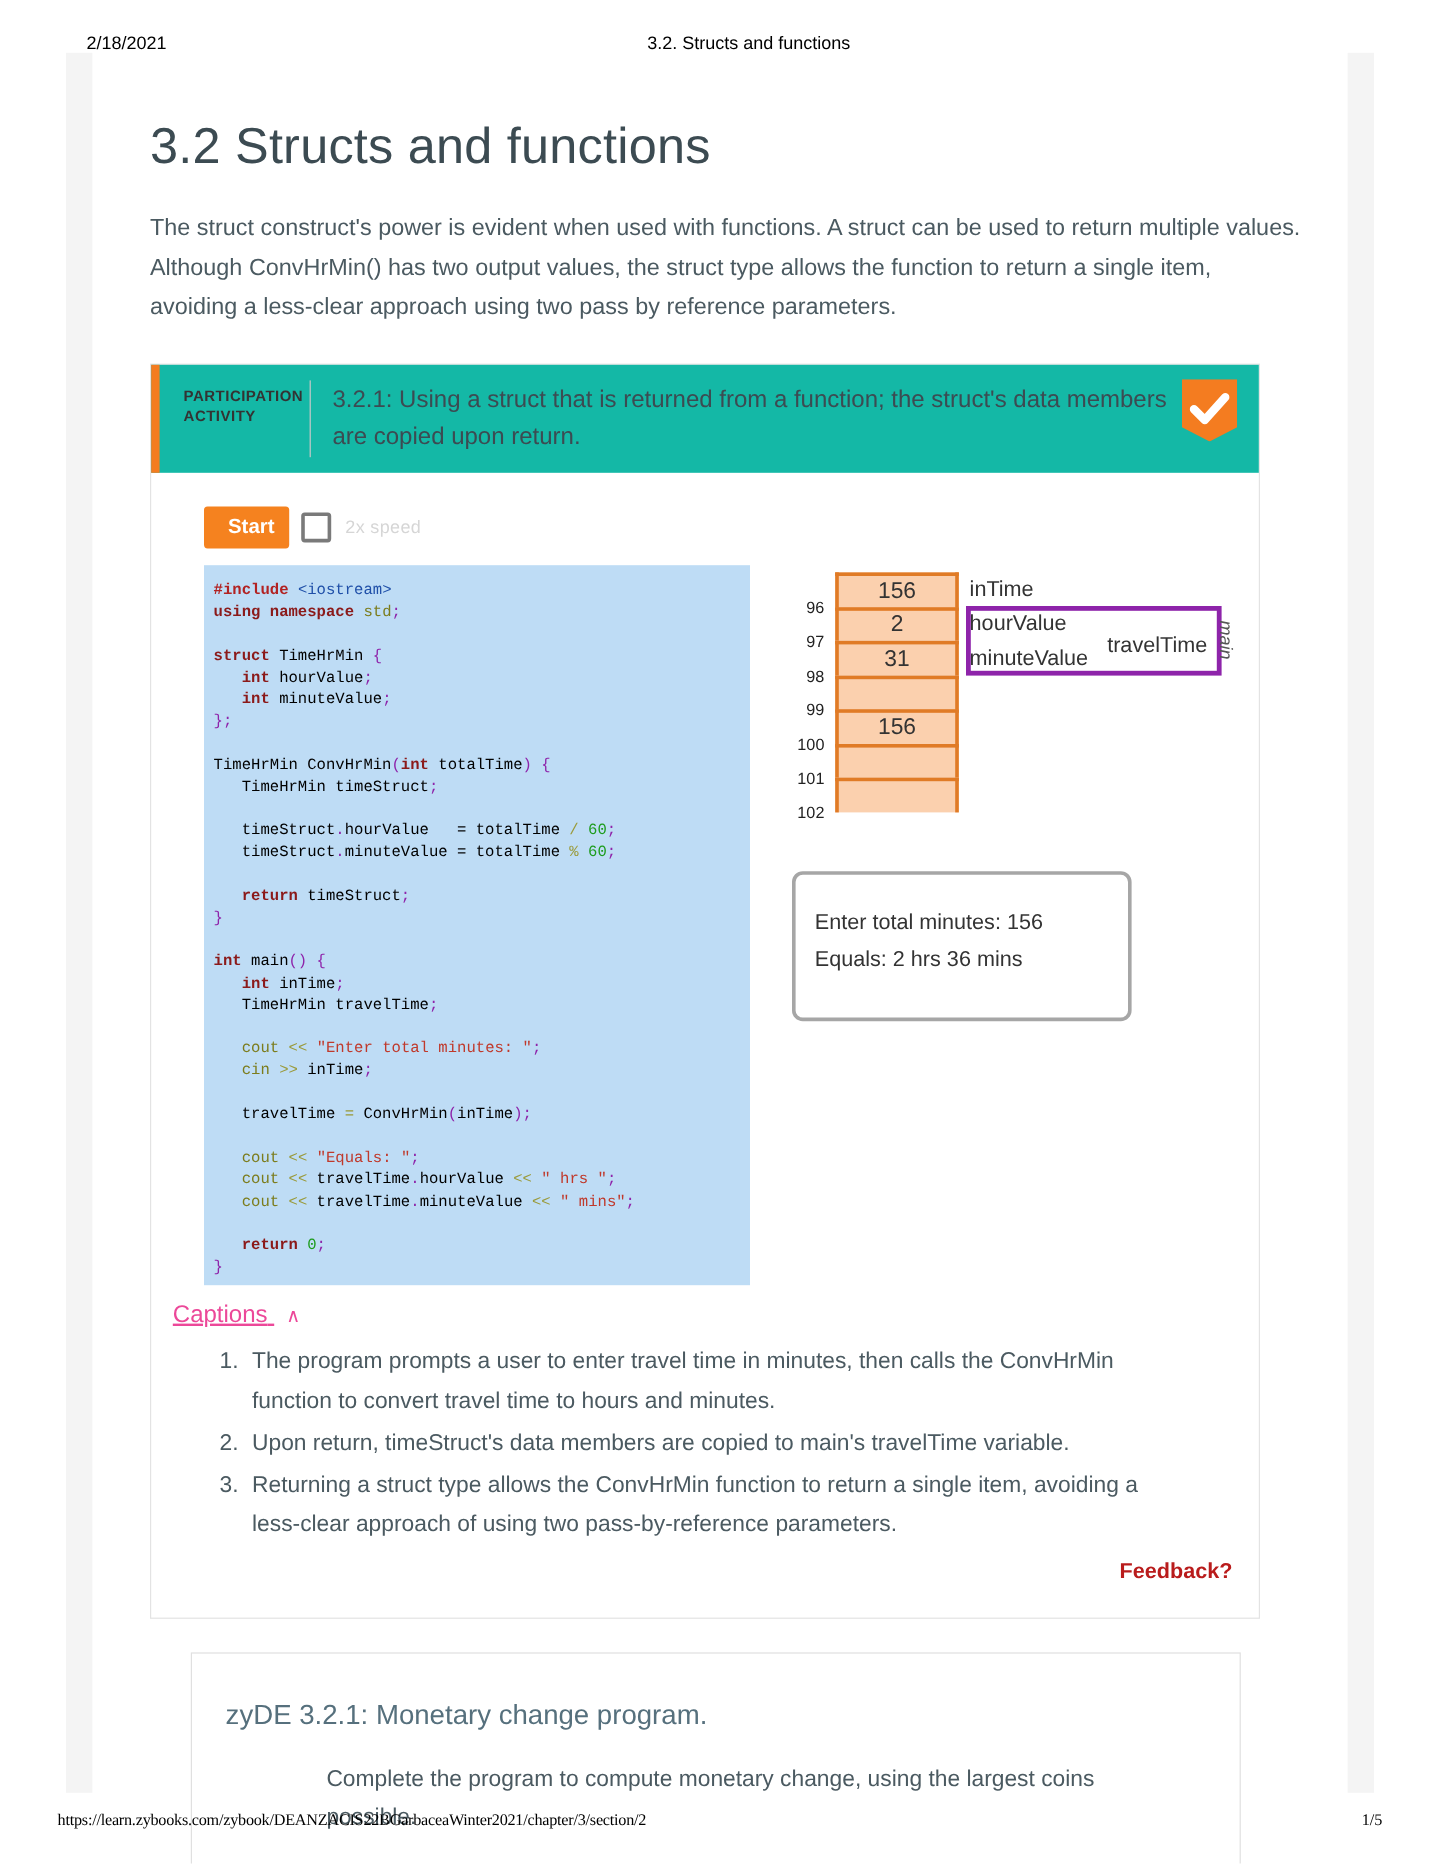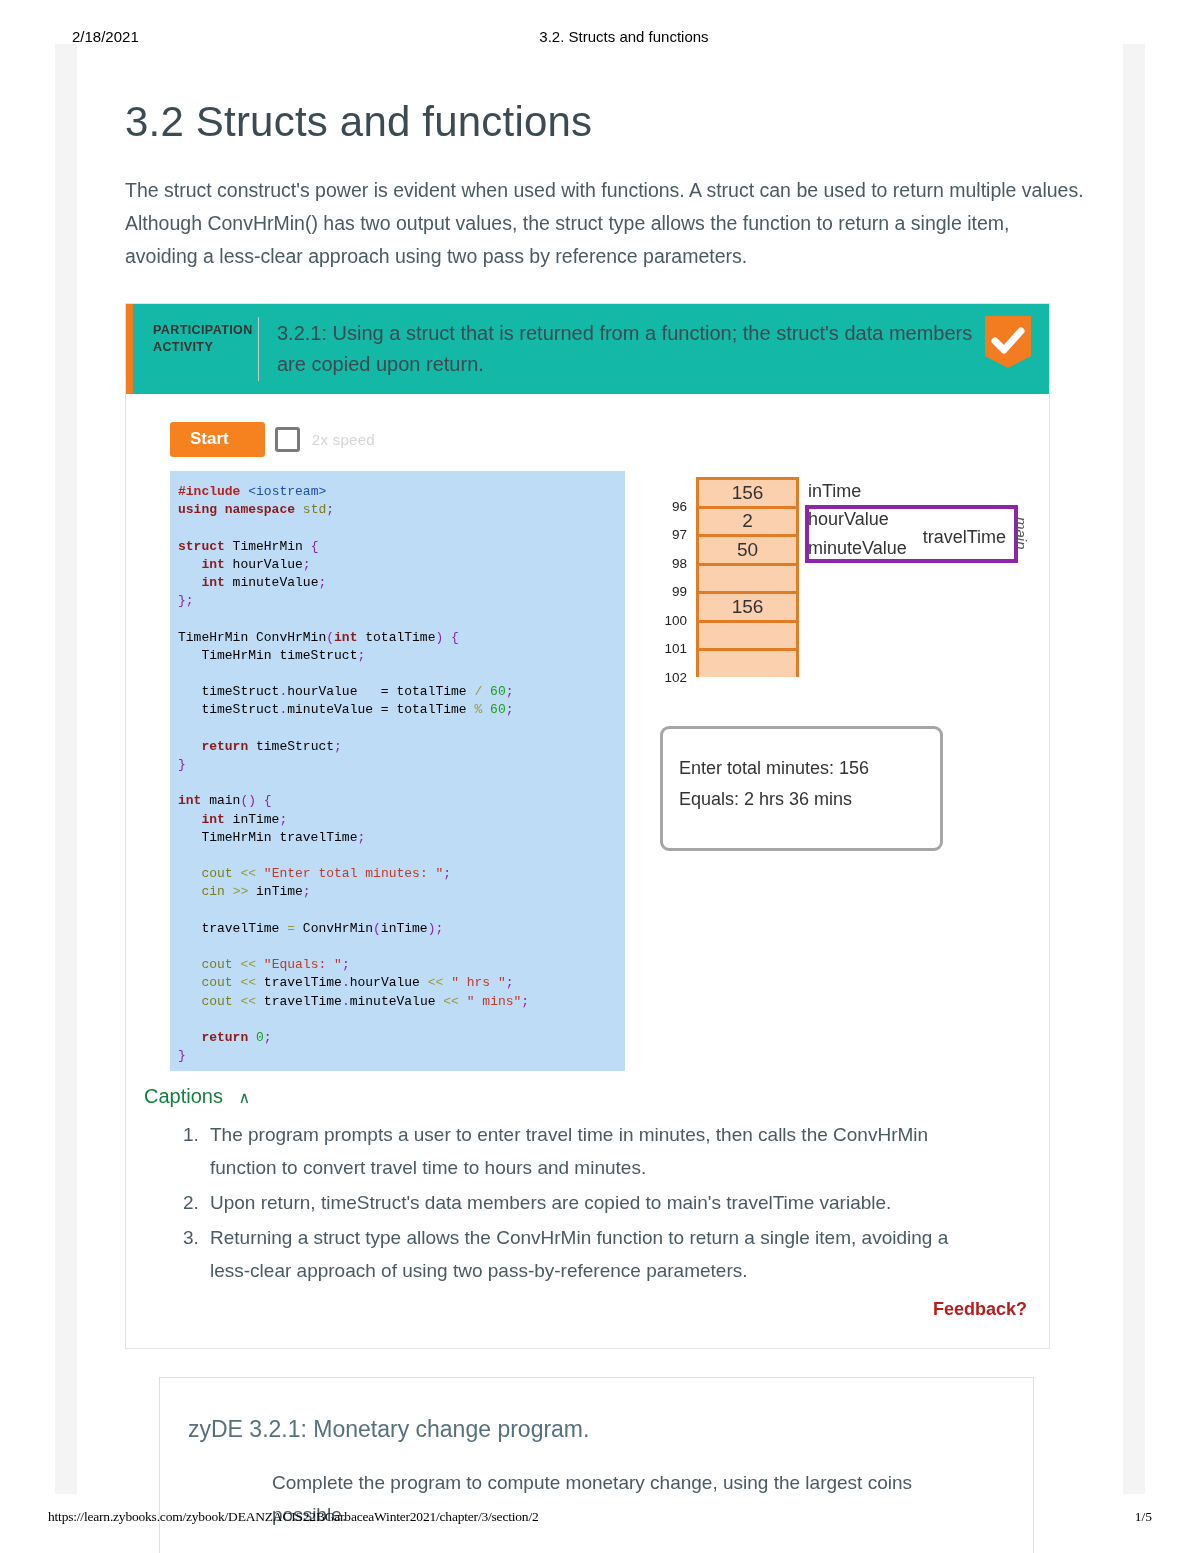--- a/index.html
+++ b/index.html
@@ -103,21 +103,21 @@
     width: 46px; height: 52px;
   }
 
   .pa-body { padding: 22px 0 14px 0; position: relative; }
 
   
   .controls { display: flex; align-items: center; margin: 6px 0 14px 44px; }
   .start-btn {
     background: #f5821f; color: #fff;
     font-size: 17px; font-weight: bold;
-    padding: 7px 36px 8px 20px;
+    padding: 7px 12px 8px 20px;
     border: none; border-radius: 3px;
     cursor: pointer;
     font-family: "Liberation Sans", sans-serif;
   }
   .speed-box {
     width: 25px; height: 25px;
     border: 3px solid #7a7a7a; border-radius: 3px;
     background: #fff; margin-left: 10px;
     cursor: pointer;
   }
@@ -194,22 +194,22 @@
     width: 283px; height: 125px;
     border: 3px solid #a6a6a6; border-radius: 9px;
     background: #fff;
     padding: 24px 16px;
     font-size: 18px; color: #333; line-height: 31px;
   }
 
   
   .captions-head {
     margin: 14px 0 10px 18px;
-    font-size: 20px; font-weight: 300; color: #15803d;
-    cursor: pointer; display: inline-block;
+    font-size: 20px; font-weight: 300; color: #ec4899;
+    cursor: pointer; display: inline-block; text-decoration: underline;
   }
   .caret { display: inline-block; margin-left: 10px; font-size: 16px; }
   ol.captions {
     margin: 0 60px 8px 0; padding-left: 78px;
     font-size: 19px; line-height: 33px; color: #4b5a61; font-weight: 300;
   }
   ol.captions li { margin-bottom: 2px; padding-left: 6px; }
 
   .feedback {
     text-align: right; padding: 4px 22px 14px 0;
@@ -325,21 +325,21 @@
             <span class="mem-cell">156</span>
             <span class="mem-name">inTime</span>
           </div>
           <div class="mem-row">
             <span class="mem-addr">97</span>
             <span class="mem-cell">2</span>
             <span class="mem-name">hourValue</span>
           </div>
           <div class="mem-row">
             <span class="mem-addr">98</span>
-            <span class="mem-cell">50</span>
+            <span class="mem-cell">31</span>
             <span class="mem-name">minuteValue</span>
           </div>
           <div class="mem-row">
             <span class="mem-addr">99</span>
             <span class="mem-cell"></span>
             <span class="mem-name"></span>
           </div>
           <div class="mem-row">
             <span class="mem-addr">100</span>
             <span class="mem-cell">156</span>

